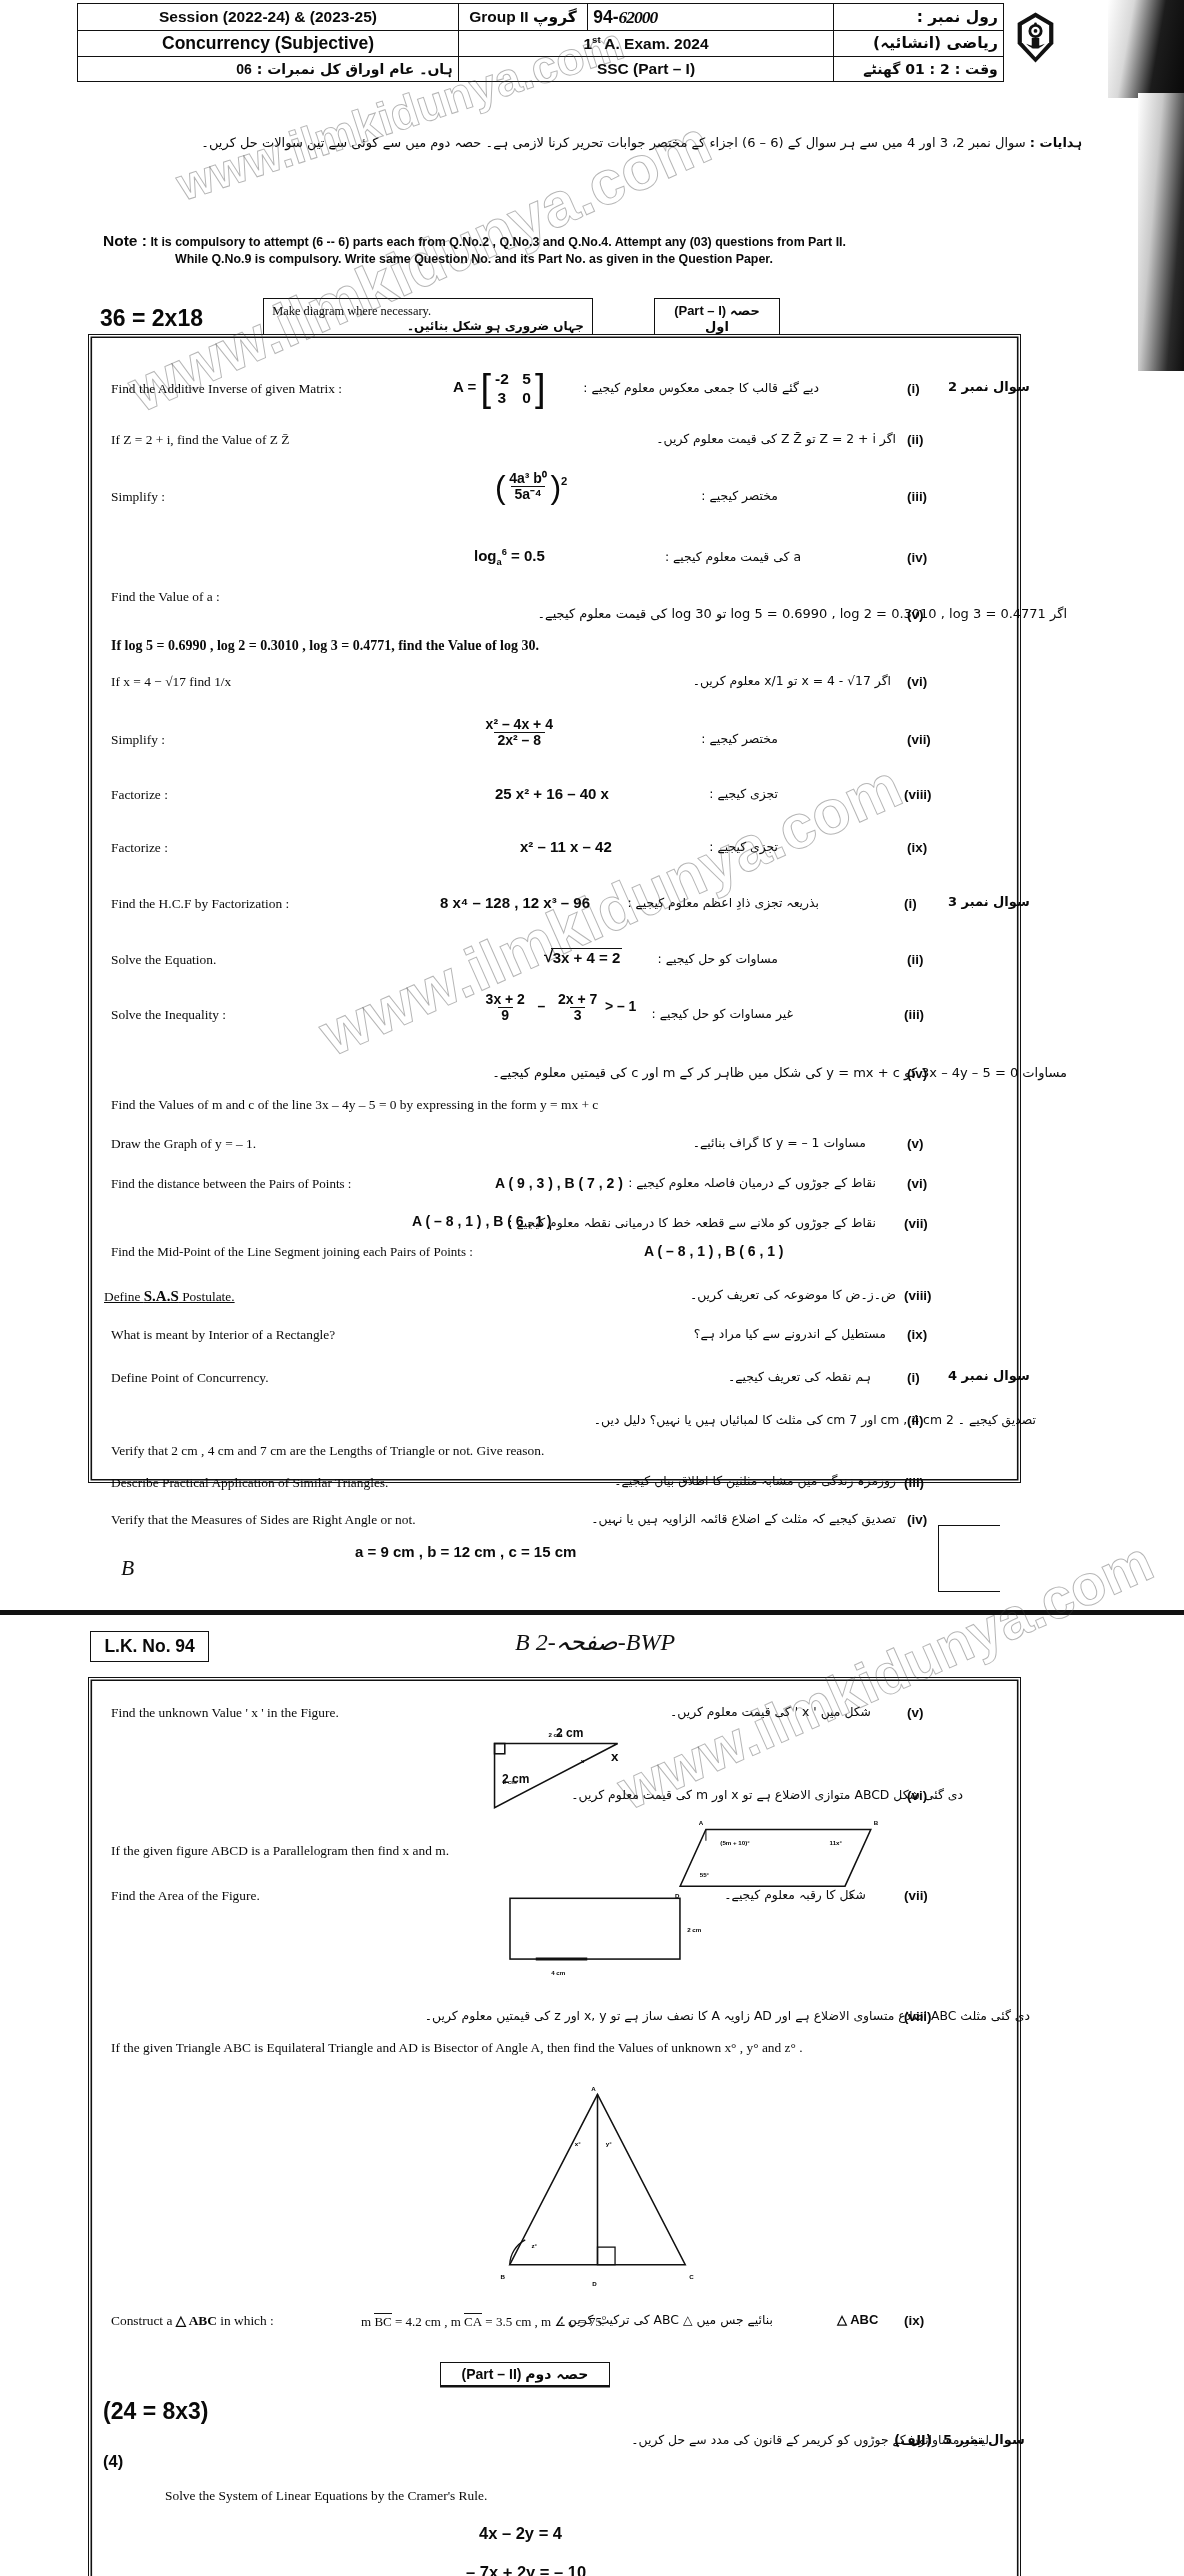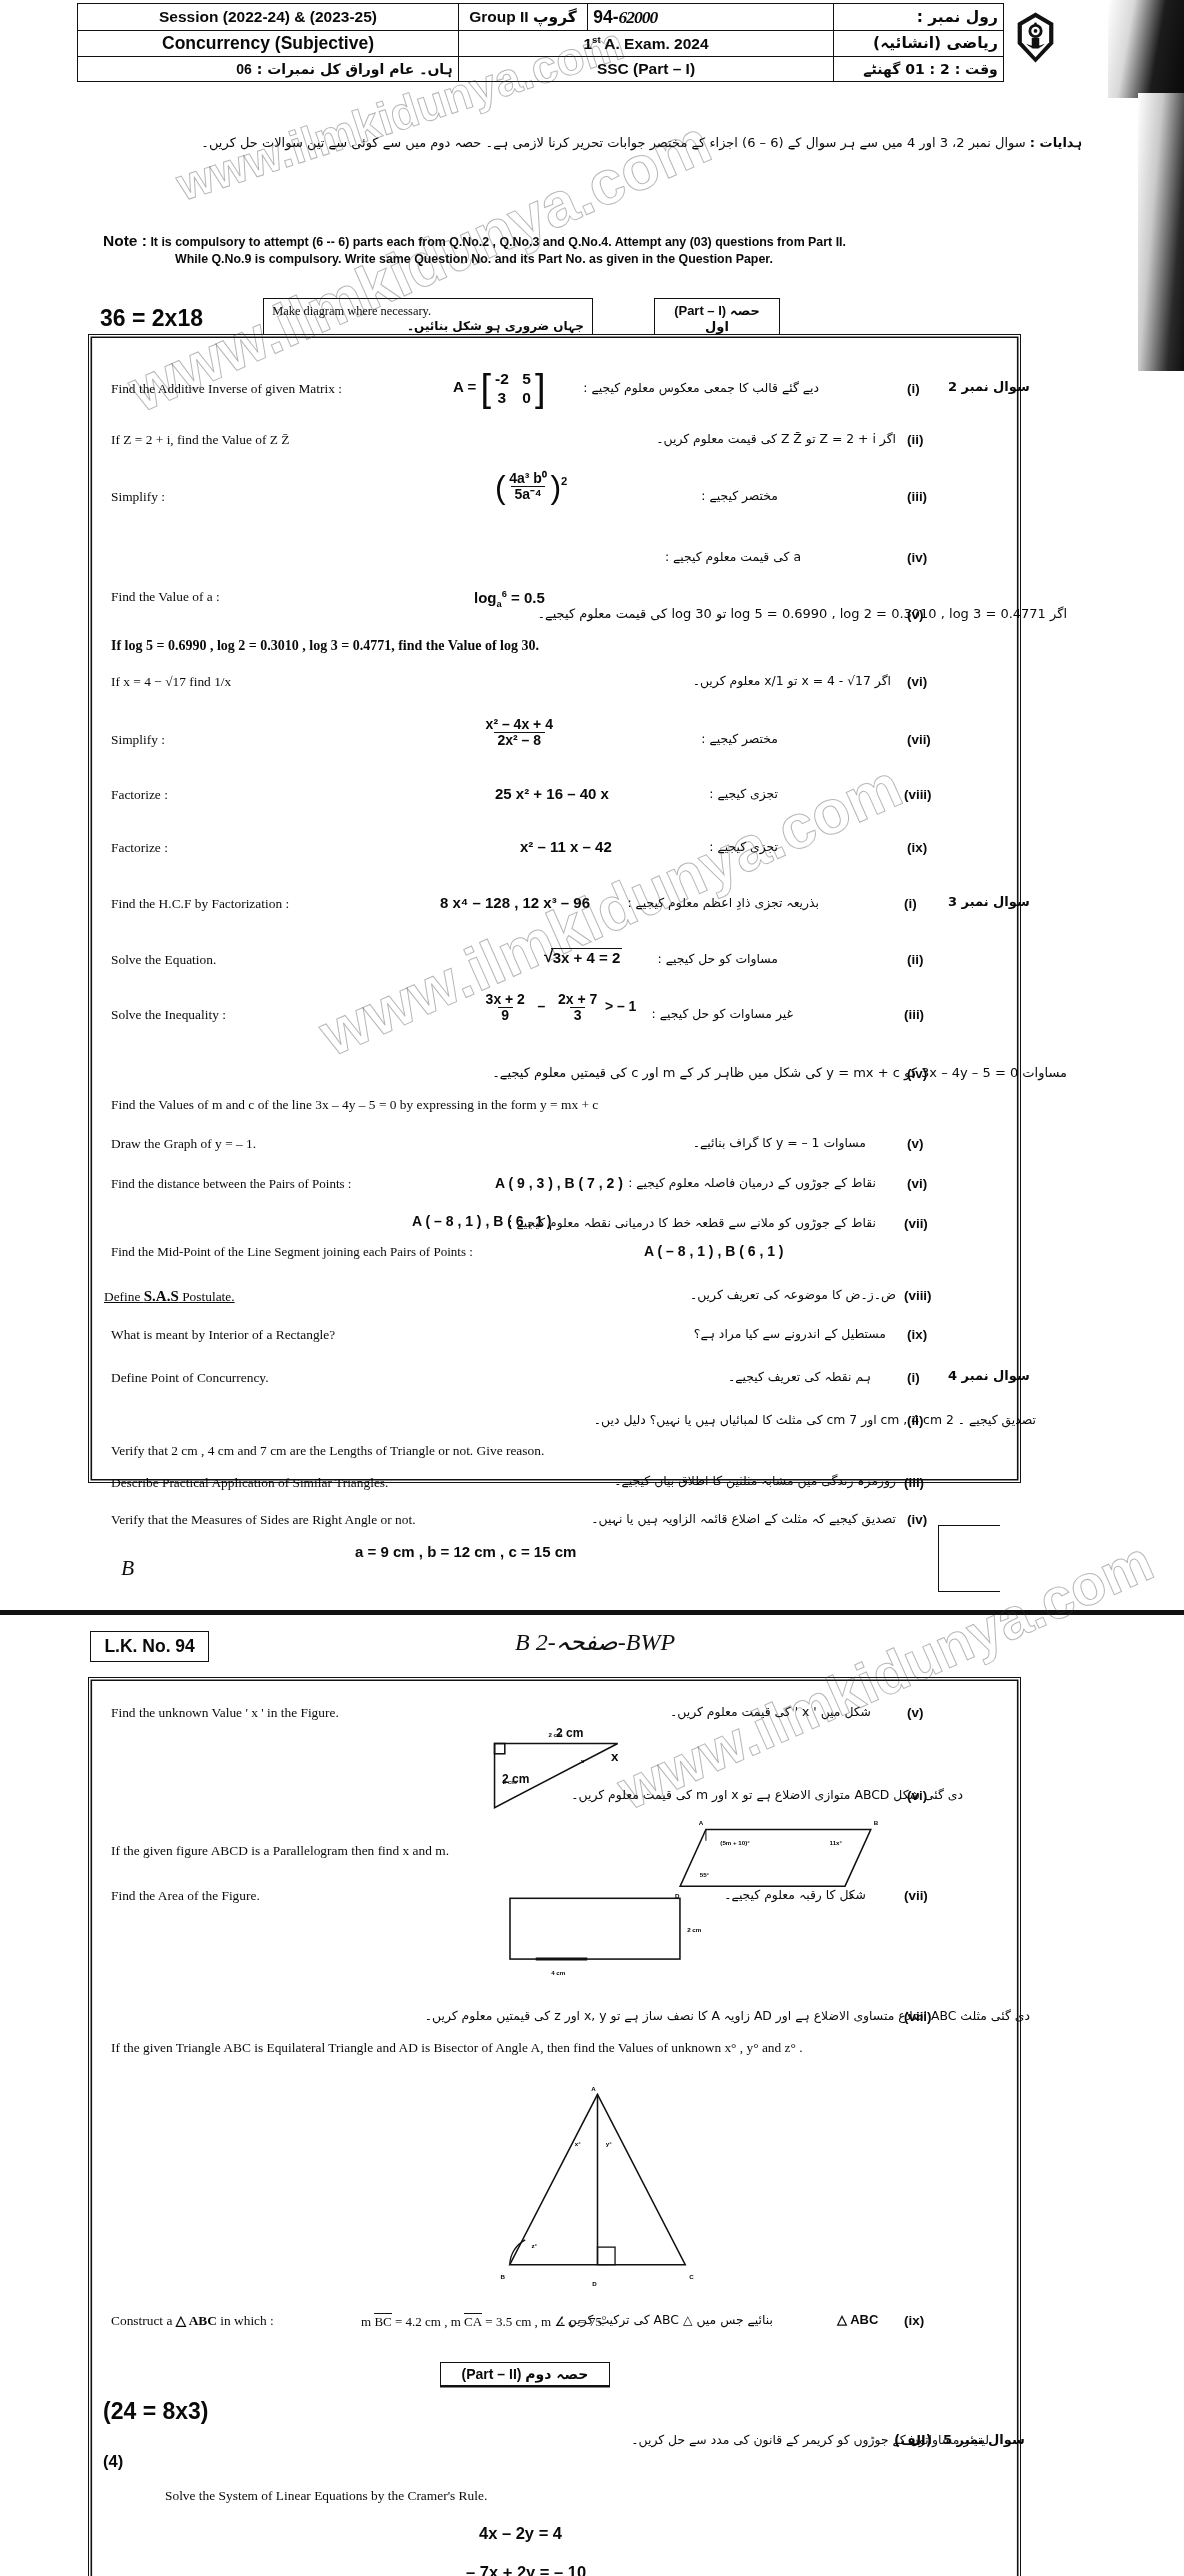--- a/index.html
+++ b/index.html
@@ -231,21 +231,21 @@
   <div class="mth" style="left:495px; top:471px; font-size:14px;">
     <span class="paren">(</span><span class="frac">
       <span class="num">4a³ b⁰</span>
       <span class="den">5a⁻⁴</span>
     </span><span class="paren">)</span><span class="sup" style="font-size:11.3px;">2</span>
   </div>
 
   <div class="rn" style="left:907px; top:550px;">(iv)</div>
   <div class="urdu" style="right:384px; top:549px;">a کی قیمت معلوم کیجیے :</div>
   <div class="eng" style="left:111px; top:550px;margin-top:39px;">Find the Value of a :</div>
-  <div class="mth" style="left:474px; top:547px;margin-top:42px;">log<span class="sub">a</span><span class="sup">6</span> = 0.5</div>
+  <div class="mth" style="left:474px; top:547px;">log<span class="sub">a</span><span class="sup">6</span> = 0.5</div>
 
   <div class="rn" style="left:907px; top:607px;">(v)</div>
   <div class="urdu" style="right:118px; top:606px; font-size:13px;">اگر log 5 = 0.6990 , log 2 = 0.3010 , log 3 = 0.4771 تو log 30 کی قیمت معلوم کیجیے۔</div>
   <div class="eng" style="left:111px; top:638px; font-size:14px; font-weight:700;">If log 5 = 0.6990 , log 2 = 0.3010 , log 3 = 0.4771, find the Value of log 30.</div>
 
   <div class="rn" style="left:907px; top:674px;">(vi)</div>
   <div class="urdu" style="right:294px; top:673px;">اگر x = 4 - √17 تو 1/x معلوم کریں۔</div>
   <div class="eng" style="left:111px; top:674px;">If x = 4 − √17 find 1/x</div>
 
   <div class="rn" style="left:907px; top:732px;">(vii)</div>

